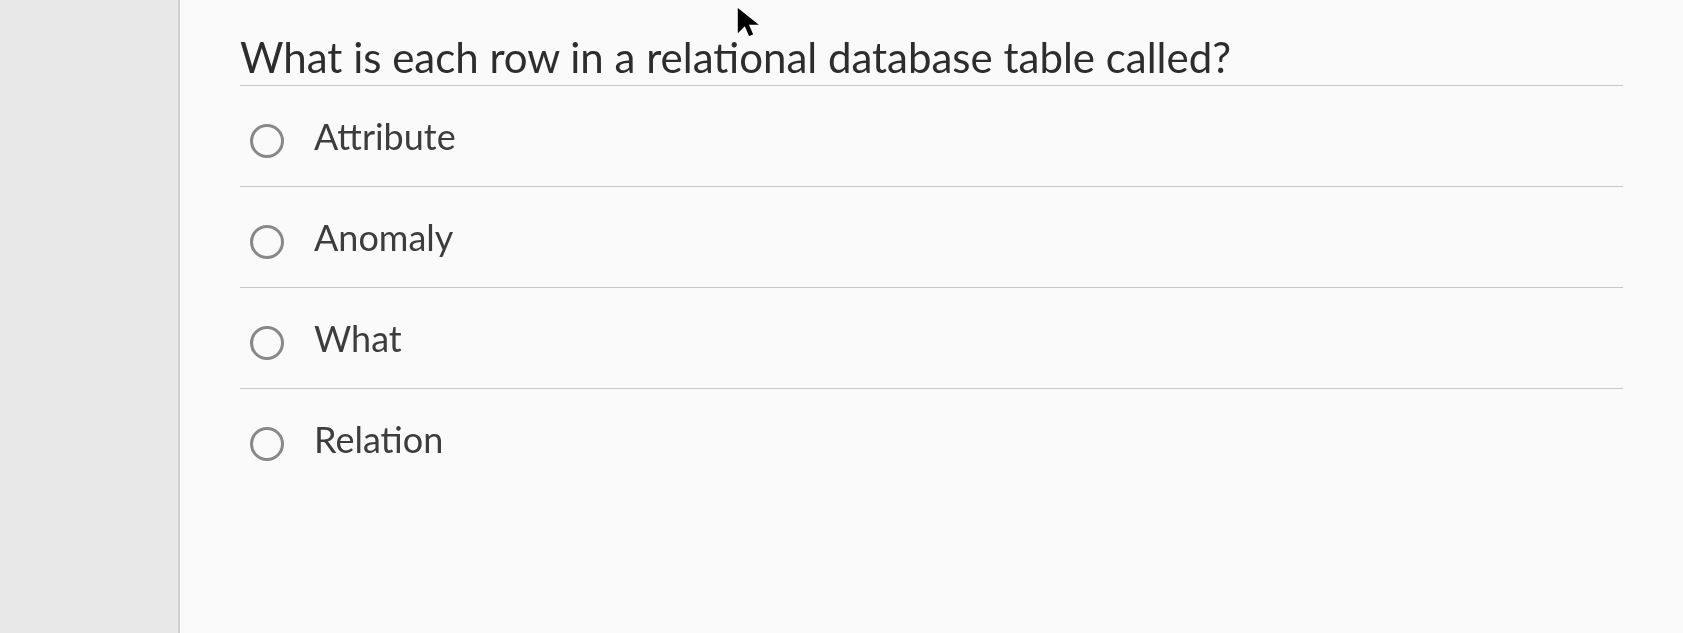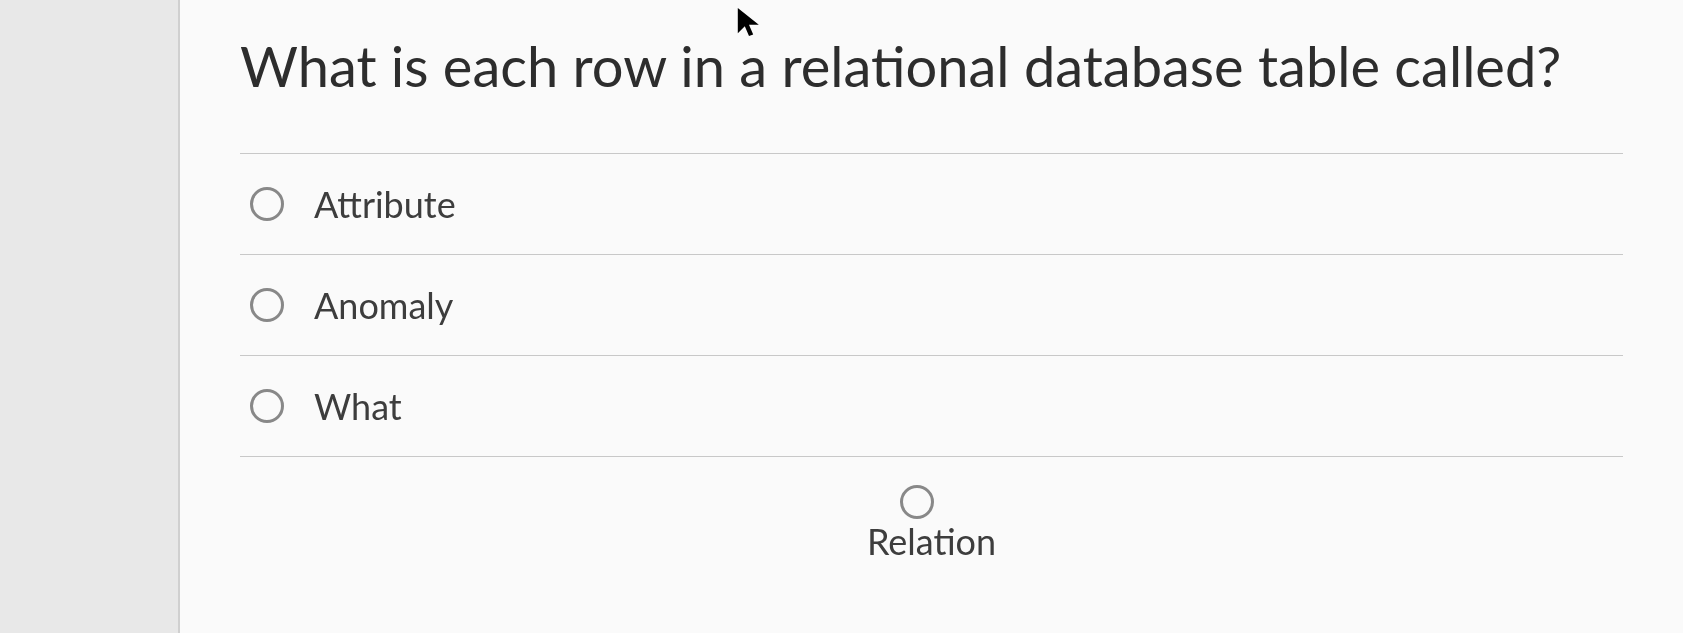--- a/index.html
+++ b/index.html
@@ -19,36 +19,34 @@
       background: #e8e8e8;
       border-right: 2px solid #d0d0d0;
     }
     .content-area {
       flex: 1;
       background: #fafafa;
       padding: 30px 60px 0 60px;
       position: relative;
     }
     .question-text {
-      font-size: 56px;
+      font-size: 42px;
       color: #2d2d2d;
-      margin-bottom: 50px;
       font-weight: 400;
       line-height: 1.3;
     }
     .option-row {
       display: flex;
-      align-items: center;
+      align-items: flex-end;
       padding: 28px 10px;
       border-top: 1.5px solid #c8c8c8;
       cursor: pointer;
     }
     .option-row:last-child {
       border-bottom: none;
-      flex-direction: column;
     }
     .radio-circle {
       width: 34px;
       height: 34px;
       border-radius: 50%;
       border: 3px solid #888888;
       margin-right: 30px;
       flex-shrink: 0;
     }
     .option-label {

